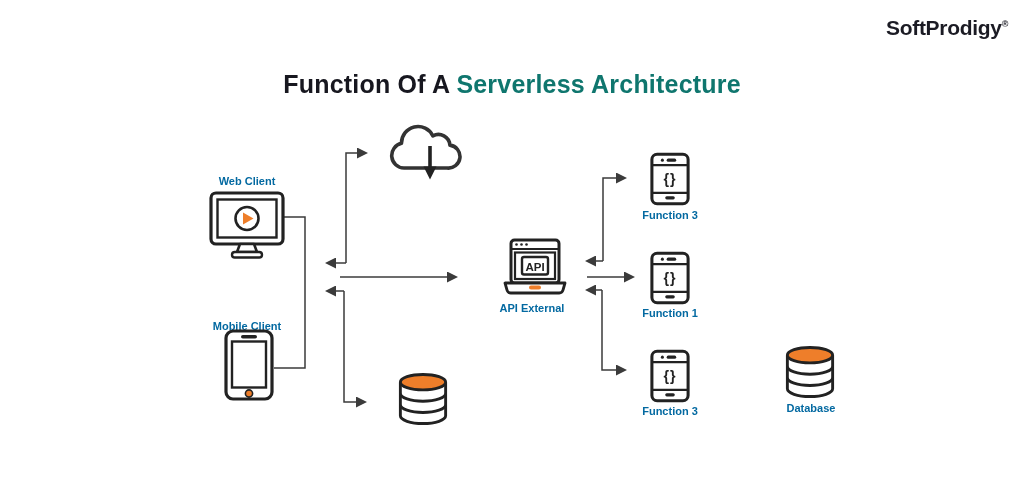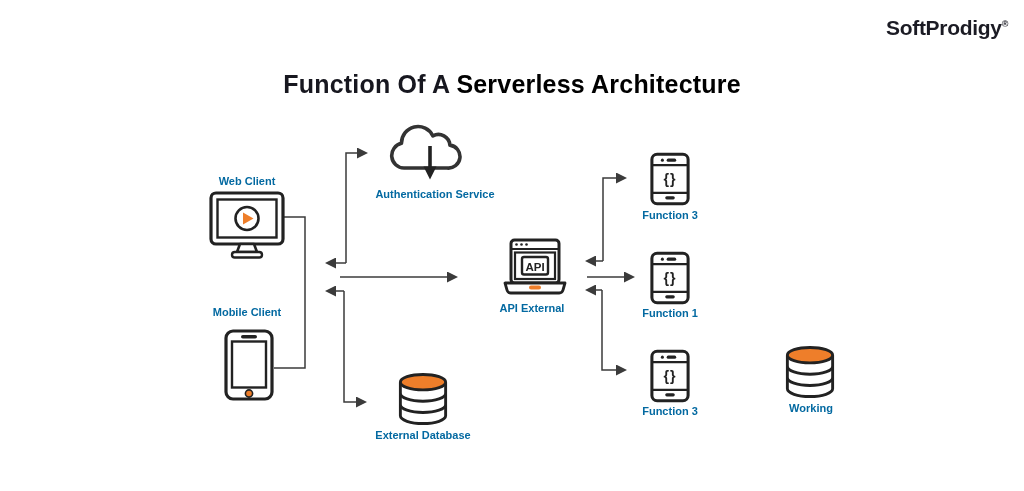--- a/index.html
+++ b/index.html
@@ -27,21 +27,21 @@
     position: absolute;
     top: 70px;
     left: 0;
     width: 100%;
     text-align: center;
     font-size: 25px;
     font-weight: 800;
     color: #17171f;
     letter-spacing: 0.2px;
   }
-  .title .highlight { color: #000000; }
+  .title .highlight { color: #0f766e; }
   .node-label {
     position: absolute;
     text-align: center;
     font-size: 11px;
     font-weight: 600;
     color: #0369a1;
   }
   .icon { position: absolute; display: block; }
   .connectors {
     position: absolute;
@@ -84,34 +84,33 @@
   <div class="node-label" style="left:187px; top:175px; width:120px;">Web Client</div>
   <svg class="icon" style="left:209px; top:191px;" width="76" height="70" viewBox="0 0 76 70">
     <rect x="2" y="2" width="72" height="51" rx="5" fill="#fff" stroke="#222" stroke-width="3.2"></rect>
     <rect x="8.5" y="8.5" width="59" height="38" fill="#fff" stroke="#222" stroke-width="2.4"></rect>
     <circle cx="38" cy="27.5" r="11.5" fill="#fff" stroke="#222" stroke-width="2.6"></circle>
     <polygon points="34,21.5 44.5,27.5 34,33.5" fill="#ee7e2a"></polygon>
     <path d="M31 53 L45 53 L48 61 L28 61 Z" fill="#fff" stroke="#222" stroke-width="2.6" stroke-linejoin="round"></path>
     <rect x="23" y="61" width="30" height="5.5" rx="2.75" fill="#fff" stroke="#222" stroke-width="2.4"></rect>
   </svg>
 
-  <div class="node-label" style="left:182px; top:306px; width:130px;">Mobile Client</div>
+  <div class="node-label" style="left:182px; top:320px; width:130px;">Mobile Client</div>
   <svg class="icon" style="left:224px; top:329px;" width="50" height="72" viewBox="0 0 50 72">
     <rect x="2" y="2" width="46" height="68" rx="7" fill="#fff" stroke="#222" stroke-width="3.2"></rect>
     <rect x="17" y="6" width="16" height="3.6" rx="1.8" fill="#222"></rect>
     <rect x="8" y="12.5" width="34" height="46" fill="#fff" stroke="#222" stroke-width="2.4"></rect>
     <circle cx="25" cy="64.5" r="3.6" fill="#ee7e2a" stroke="#222" stroke-width="1.6"></circle>
   </svg>
 
   <svg class="icon" style="left:384px; top:116px;" width="78" height="70" viewBox="0 0 78 70">
     <path d="M63 52 H20 a12.5 12.5 0 0 1 -2.5 -24.7 a16.5 16.5 0 0 1 31.4 -7.4 a11.5 11.5 0 0 1 17 9.2 A10.8 10.8 0 0 1 63 52 Z" fill="#fff" stroke="#333" stroke-width="3.6" stroke-linejoin="round"></path>
     <line x1="46" y1="30" x2="46" y2="52" stroke="#222" stroke-width="3.6"></line>
     <polygon points="39.5,50.5 52.5,50.5 46,63.5" fill="#222"></polygon>
   </svg>
-  <div class="node-label" style="left:335px; top:188px; width:200px;">Authentication Service</div>
 
   <svg class="icon" style="left:502px; top:238px;" width="66" height="60" viewBox="0 0 66 60">
     <rect x="9" y="2" width="48" height="43" rx="3.5" fill="#fff" stroke="#222" stroke-width="3"></rect>
     <line x1="9" y1="11" x2="57" y2="11" stroke="#222" stroke-width="2"></line>
     <circle cx="14.5" cy="6.5" r="1.3" fill="#222"></circle>
     <circle cx="19.5" cy="6.5" r="1.3" fill="#222"></circle>
     <circle cx="24.5" cy="6.5" r="1.3" fill="#222"></circle>
     <rect x="13" y="14.5" width="40" height="26.5" fill="#fff" stroke="#222" stroke-width="2.2"></rect>
     <rect x="20" y="19" width="26" height="17.5" rx="2" fill="#fff" stroke="#222" stroke-width="2.4"></rect>
     <text x="33" y="32.5" text-anchor="middle" font-size="11.5" font-weight="bold" fill="#222">API</text>
@@ -152,23 +151,22 @@
     <text x="21" y="33.5" text-anchor="middle" font-size="15" font-weight="bold" fill="#222" letter-spacing="1">{}</text>
   </svg>
   <div class="node-label" style="left:610px; top:405px; width:120px;">Function 3</div>
 
   <svg class="icon" style="left:397px; top:372px;" width="52" height="54" viewBox="0 0 54 56">
     <path d="M3.5 10.5 V45.5 A23.5 8 0 0 0 50.5 45.5 V10.5" fill="#fff" stroke="#222" stroke-width="3"></path>
     <ellipse cx="27" cy="10.5" rx="23.5" ry="8" fill="#ee7e2a" stroke="#222" stroke-width="3"></ellipse>
     <path d="M3.5 22.3 A23.5 8 0 0 0 50.5 22.3" fill="none" stroke="#222" stroke-width="3"></path>
     <path d="M3.5 34 A23.5 8 0 0 0 50.5 34" fill="none" stroke="#222" stroke-width="3"></path>
   </svg>
-  <div class="node-label" style="left:343px; top:429px; width:160px;">External Database</div>
 
   <svg class="icon" style="left:784px; top:345px;" width="52" height="54" viewBox="0 0 54 56">
     <path d="M3.5 10.5 V45.5 A23.5 8 0 0 0 50.5 45.5 V10.5" fill="#fff" stroke="#222" stroke-width="3"></path>
     <ellipse cx="27" cy="10.5" rx="23.5" ry="8" fill="#ee7e2a" stroke="#222" stroke-width="3"></ellipse>
     <path d="M3.5 22.3 A23.5 8 0 0 0 50.5 22.3" fill="none" stroke="#222" stroke-width="3"></path>
     <path d="M3.5 34 A23.5 8 0 0 0 50.5 34" fill="none" stroke="#222" stroke-width="3"></path>
   </svg>
-  <div class="node-label" style="left:751px; top:402px; width:120px;">Working</div>
+  <div class="node-label" style="left:751px; top:402px; width:120px;">Database</div>
 
 </div>
 
 </body></html>

